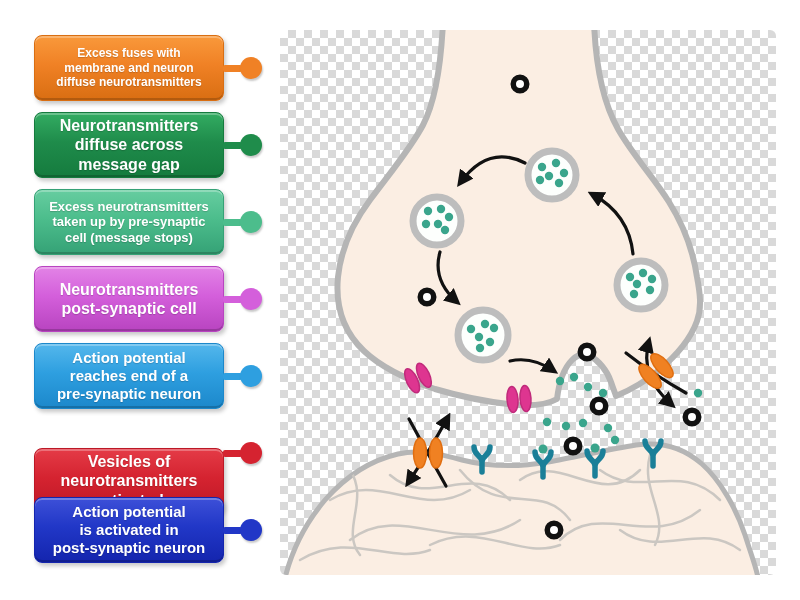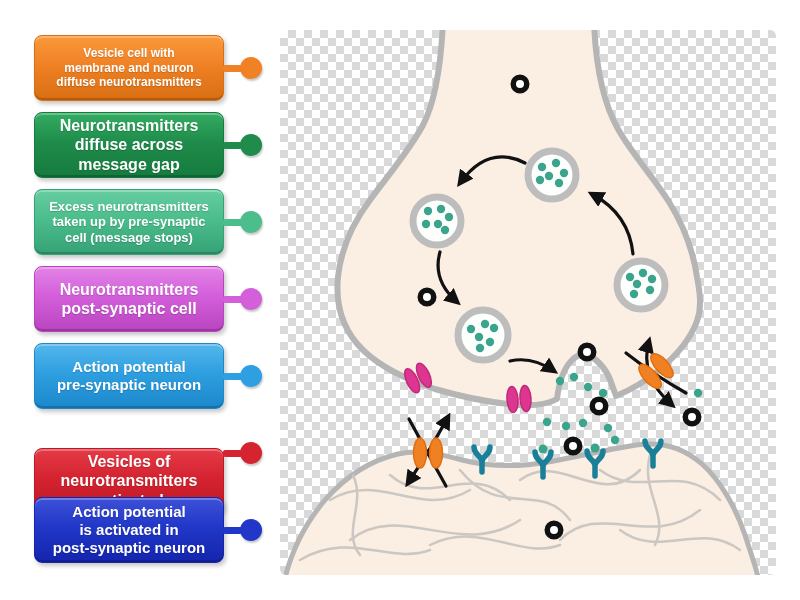--- a/index.html
+++ b/index.html
@@ -25,21 +25,21 @@
          background-size:16px 16px;background-position:0 0,8px 8px;background-color:#ffffff;}
   #panel svg{position:absolute;left:0;top:0;}
 </style>
 </head>
 <body>
 
 <div id="stage">
   <div id="labels-column">
       <div class="card" style="top:35px;background:linear-gradient(180deg,#F9993B,#F08125 45%,#D96E12);border-color:#D96E12;">
         <div class="card-text" style="font-size:12px;">
-          <div>Vesicle cell with</div>
+          <div>Excess fuses with</div>
           <div>membrane and neuron</div>
           <div>diffuse neurotransmitters</div>
         </div>
       </div>
       <div class="cbar" style="top:64.5px;background:#F08125;"></div>
       <div class="cdot" style="top:57px;background:#F08125;"></div>
       <div class="card" style="top:112px;background:linear-gradient(180deg,#33AC62,#1F8C4B 45%,#157B3E);border-color:#157B3E;">
         <div class="card-text" style="font-size:16px;">
           <div>Neurotransmitters</div>
           <div>diffuse across</div>
@@ -61,20 +61,21 @@
         <div class="card-text" style="font-size:16px;">
           <div>Neurotransmitters</div>
           <div>post-synaptic cell</div>
         </div>
       </div>
       <div class="cbar" style="top:295.5px;background:#D45FDB;"></div>
       <div class="cdot" style="top:288px;background:#D45FDB;"></div>
       <div class="card" style="top:343px;background:linear-gradient(180deg,#54B7EC,#2E9FE0 45%,#1C88CB);border-color:#1C88CB;">
         <div class="card-text" style="font-size:15px;">
           <div>Action potential</div>
+          <div>reaches end of a</div>
           <div>pre-synaptic neuron</div>
         </div>
       </div>
       <div class="cbar" style="top:372.5px;background:#2E9FE0;"></div>
       <div class="cdot" style="top:365px;background:#2E9FE0;"></div>
       <div class="card" style="top:420px;background:linear-gradient(180deg,#E43B47,#D52330 45%,#BC1826);border-color:#BC1826;margin-top:28px;">
         <div class="card-text" style="font-size:16px;">
           <div>Vesicles of</div>
           <div>neurotransmitters</div>
           <div>activated</div>

